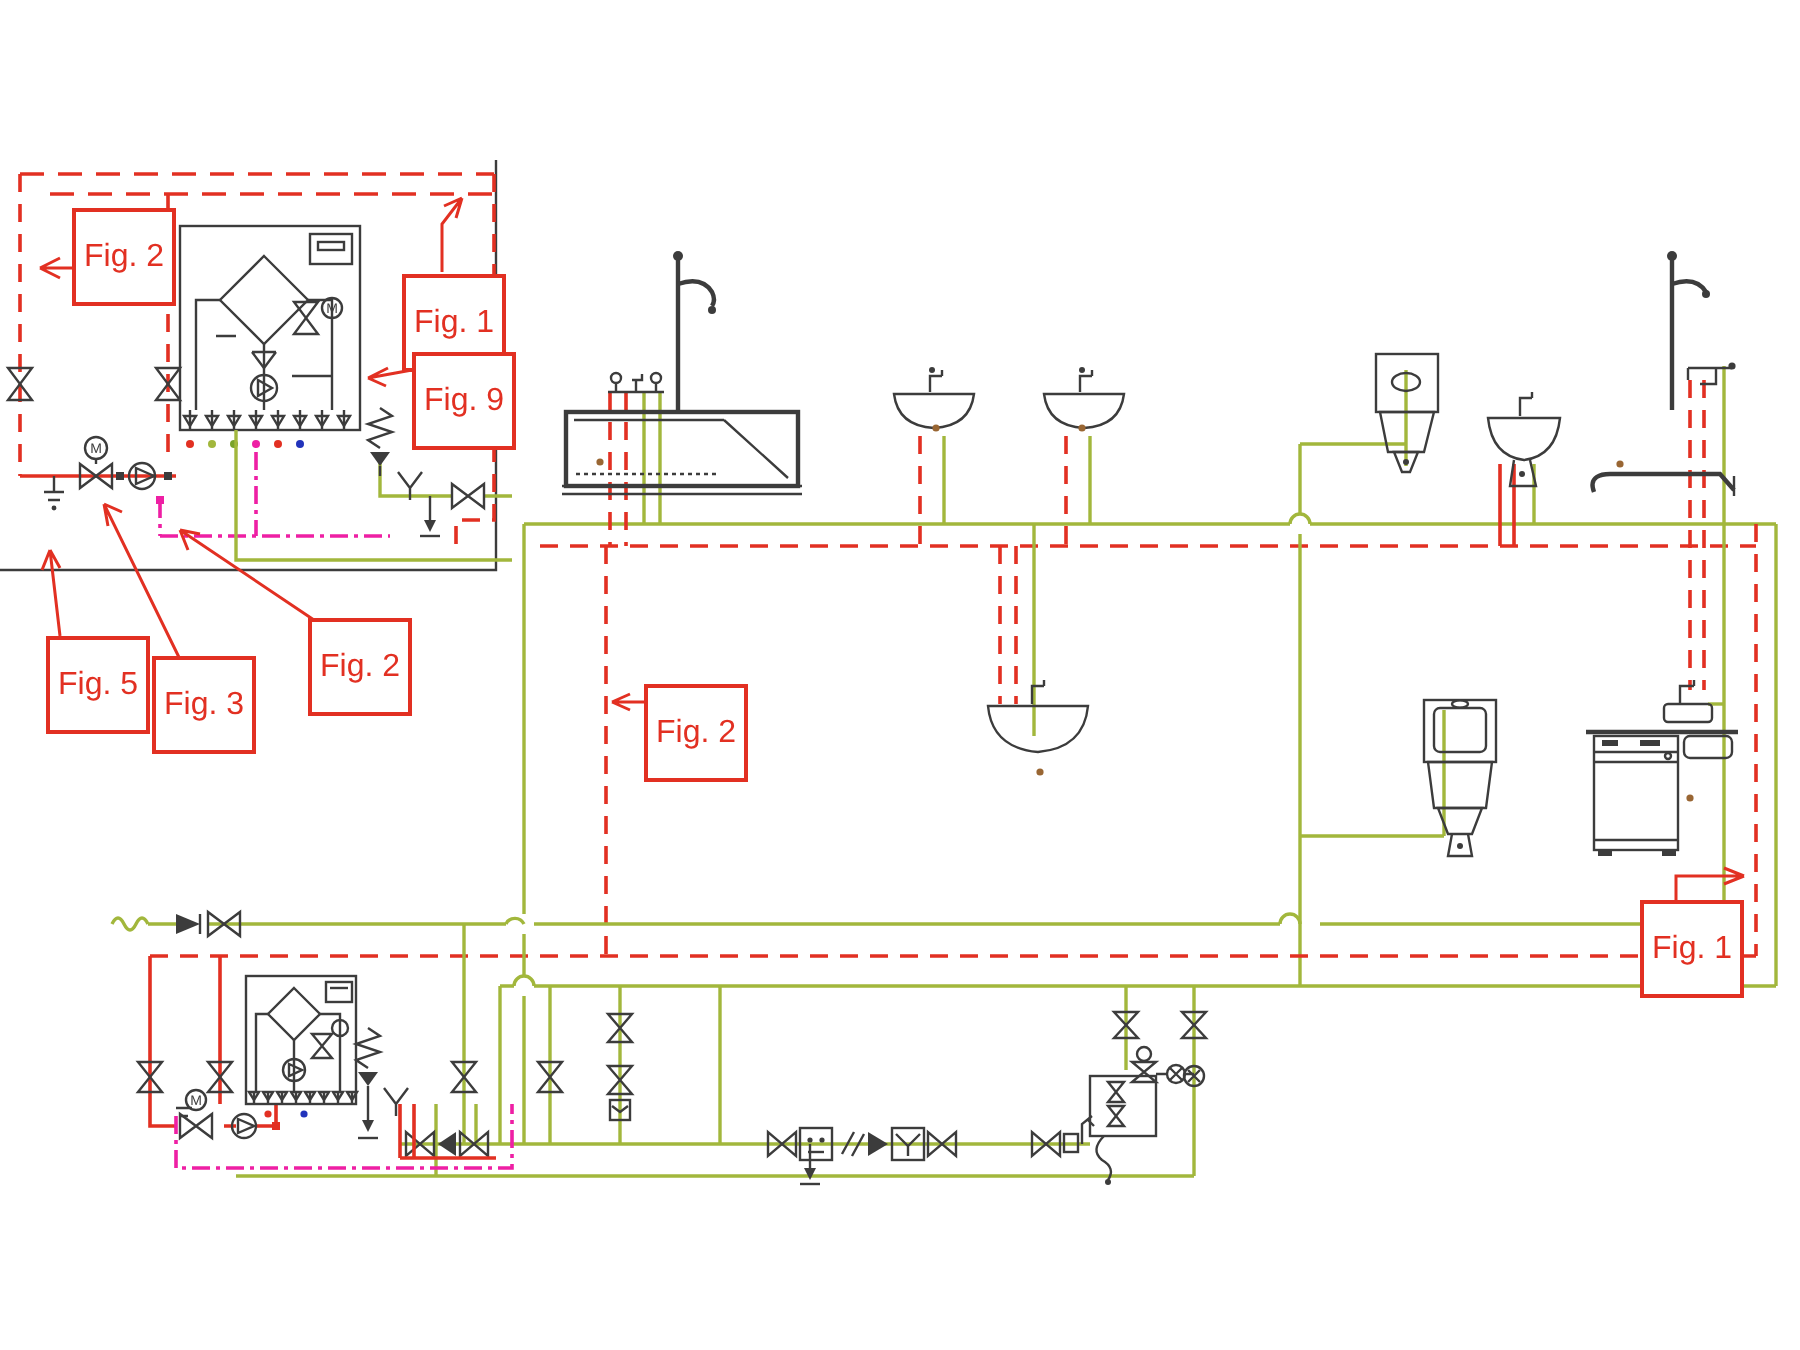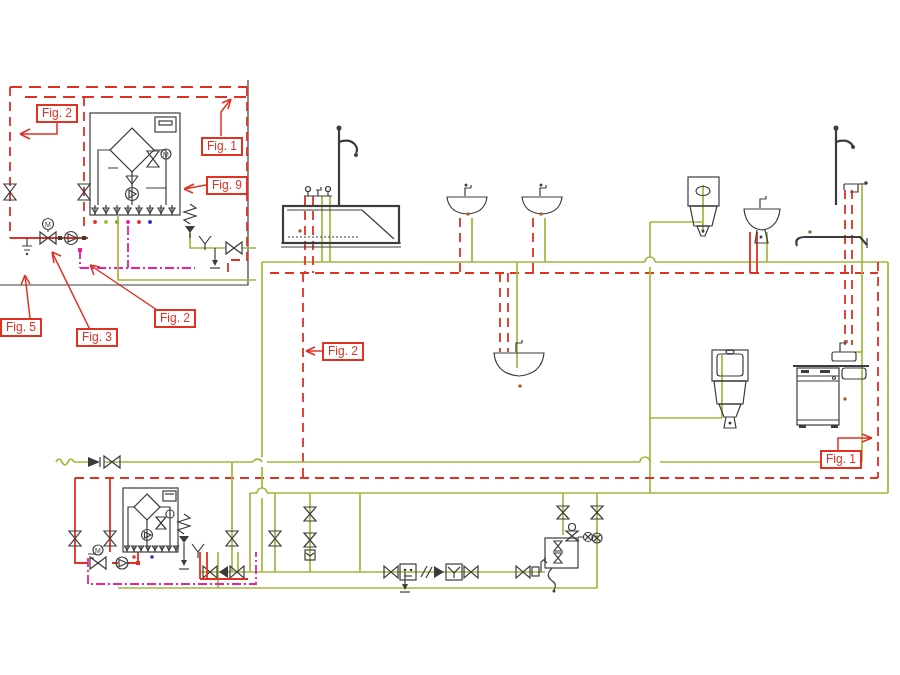--- a/index.html
+++ b/index.html
@@ -4,21 +4,21 @@
 <style>
   :root{
     --red:#e23022; --green:#a2b73c; --mag:#ee1fa4; --blk:#3c3c3c;
     --gray:#cccccc; --bg:#ffffff; --dot:#996633; --blue:#2233bb;
   }
   html,body{margin:0;padding:0;background:#fff;}
   .stage{position:relative;width:900px;height:675px;background:var(--bg);overflow:hidden;
          font-family:"Liberation Sans", sans-serif;}
   svg{position:absolute;left:0;top:0;}
   .fig-label{position:absolute;border:2px solid var(--red);color:var(--red);background:#fff;
-    font-size:12px;line-height:15px;padding:0 4px;white-space:nowrap;z-index:5;}
+    font-size:16px;line-height:15px;padding:15px 4px;white-space:nowrap;z-index:5;}
   
   .pr{stroke:var(--red);stroke-width:1.8;fill:none;}
   .prd{stroke:var(--red);stroke-width:1.8;fill:none;stroke-dasharray:9 6;}
   .prd2{stroke:var(--red);stroke-width:1.8;fill:none;stroke-dasharray:12 7;}
   .pg{stroke:var(--green);stroke-width:1.7;fill:none;}
   .pm{stroke:var(--mag);stroke-width:1.8;fill:none;stroke-dasharray:9 3 2 3;}
   .pb{stroke:var(--blk);stroke-width:1.2;fill:none;}
   .pbt{stroke:var(--blk);stroke-width:2.2;fill:none;}
   .fb{fill:var(--blk);stroke:none;}
   .lead{stroke:var(--red);stroke-width:1.5;fill:none;}
@@ -397,19 +397,19 @@
     <path class="lead" d="M97,344 L52,252 M52,252 L54,263 M52,252 L61,256"></path>
     <path class="lead" d="M157,310 L90,265 M90,265 L94,275 M90,265 L100,267"></path>
     <path class="lead" d="M322,351 H306 M306,351 L315,347 M306,351 L315,355"></path>
     <path class="lead" d="M838,450 V438 H872 M872,438 L862,434 M872,438 L862,442"></path>
   </g>
 </svg>
 
 <div class="fig-label" style="left:36px;top:104px;">Fig. 2</div>
 <div class="fig-label" style="left:201px;top:137px;">Fig. 1</div>
 <div class="fig-label" style="left:206px;top:176px;">Fig. 9</div>
-<div class="fig-label" style="left:0;top:318px;">Fig. 5</div>
+<div class="fig-label" style="left:23px;top:318px;">Fig. 5</div>
 <div class="fig-label" style="left:76px;top:328px;">Fig. 3</div>
 <div class="fig-label" style="left:154px;top:309px;">Fig. 2</div>
 <div class="fig-label" style="left:322px;top:342px;">Fig. 2</div>
 <div class="fig-label" style="left:820px;top:450px;">Fig. 1</div>
 
 </div>
 
 </body></html>

